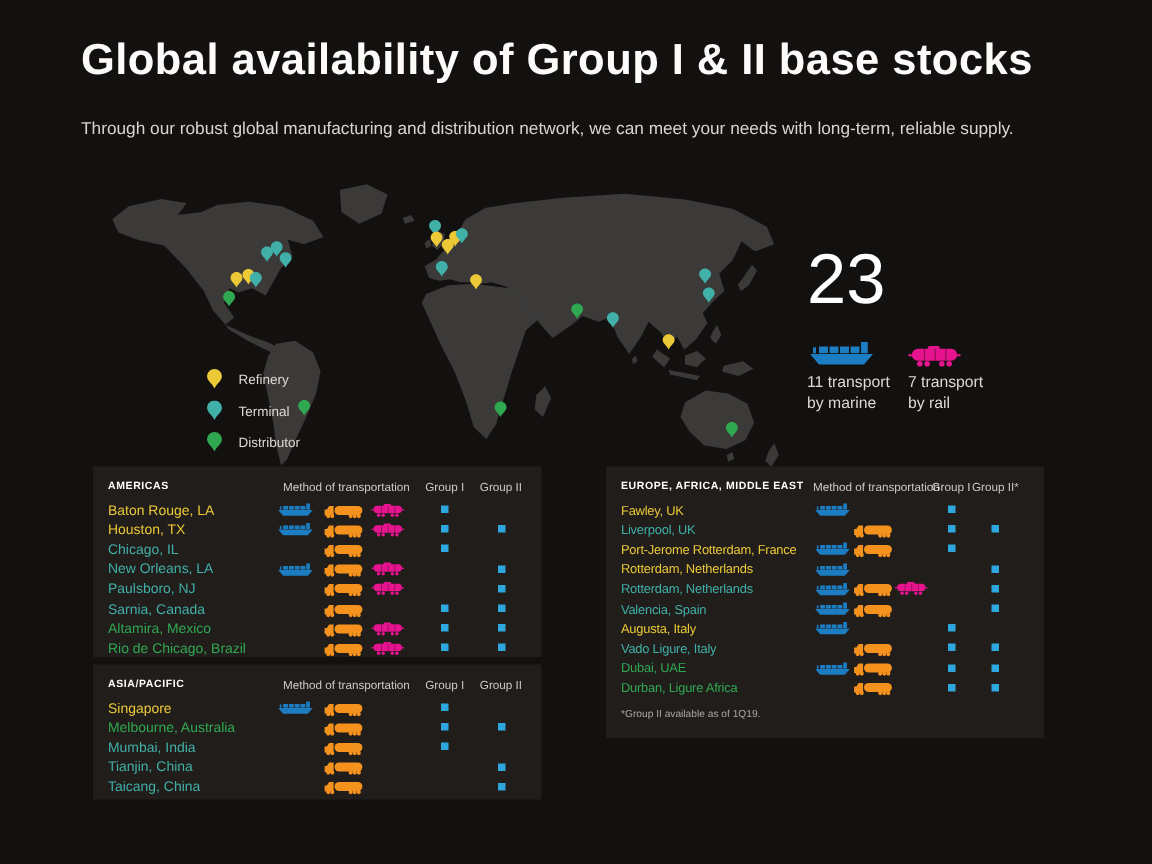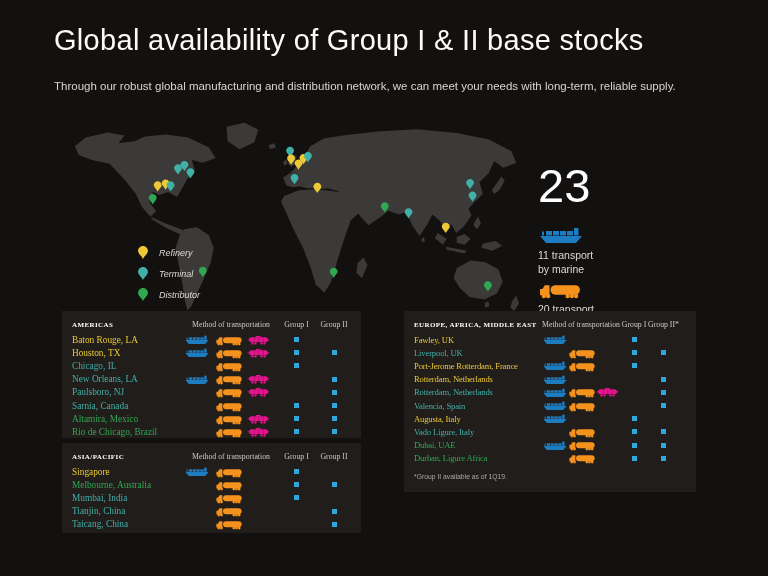--- a/index.html
+++ b/index.html
@@ -1,45 +1,45 @@
 <!DOCTYPE html>
 <html><head>
 <meta charset="utf-8">
 <style>
   html,body{margin:0;padding:0;background:#131110;}
   .page{position:relative;width:768px;height:576px;background:#131110;overflow:hidden;
         font-family:"Liberation Sans",sans-serif;color:#eee;}
   
-  .title{position:absolute;left:54px;top:24px;font-size:29px;font-weight:400;
+  .title{position:absolute;left:54px;top:24px;font-size:29px;font-weight:700;
          color:#fcfbfa;letter-spacing:.3px;}
   .subtitle{position:absolute;left:54px;top:80px;font-size:11.5px;color:#d8d5d1;font-weight:400;}
   
   .map{position:absolute;left:60px;top:116px;width:476px;height:200px;}
   .map svg.world{display:block;width:100%;height:100%;}
   .land{fill:#3b3a39;}
   .legend{position:absolute;left:78px;top:130px;display:flex;flex-direction:column;gap:8px;}
-  .legend-item{display:flex;align-items:center;gap:11px;font-style:italic;}
+  .legend-item{display:flex;align-items:center;gap:11px;}
   .legend-item span{font-size:9px;color:#dddad6;}
   
   .stats{position:absolute;left:538px;top:162px;width:190px;}
   .big{display:flex;}
   .big-num{font-size:47px;font-weight:200;color:#ffffff;line-height:1;}
   .big-label{font-size:17px;font-weight:300;color:#f2f1ef;margin-left:11px;margin-top:6px;
              line-height:1.2;white-space:pre-line;}
-  .transports{display:flex;margin-top:13px;flex-direction:column;}
+  .transports{display:flex;margin-top:13px;}
   .transport{margin-right:2px;}
   .transport .ticon{height:23px;display:flex;align-items:flex-end;}
   .transport .tlabel{margin-top:4px;font-size:10.5px;color:#dcd9d6;line-height:1.3;
                      white-space:pre-line;padding-right:10px;}
   
   .panel{position:absolute;background:#201d1b;padding:5px 10px 0;box-sizing:border-box;}
   .panel.americas{left:62px;top:311px;width:299px;height:127px;}
   .panel.asia{left:62px;top:443px;width:299px;height:90px;}
   .panel.europe{left:404px;top:311px;width:292px;height:181px;}
-  .t-row{display:grid;align-items:center;height:13.2px;font-family:Liberation Serif, serif;}
+  .t-row{display:grid;align-items:center;height:13.2px;}
   .t-head{height:17px;}
   .std .t-row{grid-template-columns:112px 31px 32px 31px 37px 38px;}
   .eur .t-row{grid-template-columns:128px 26px 28px 24px 28px 30px;}
   .region{font-size:7px;font-weight:bold;color:#ffffff;letter-spacing:.4px;text-transform:uppercase;}
   .mhead{grid-column:2/5;font-size:7.8px;color:#ccc9c6;text-align:center;white-space:nowrap;}
   .ghead{font-size:7.8px;color:#ccc9c6;text-align:center;white-space:nowrap;}
   .city{font-size:9.3px;white-space:nowrap;}
   .eur .city{font-size:8.6px;letter-spacing:-.15px;}
   .slot{display:flex;align-items:center;}
   .slot svg{display:block;}
@@ -132,35 +132,20 @@
     <rect x="22" y="6" width="6" height="4.5"></rect>
               <rect x="29" y="6" width="6" height="4.5"></rect>
     <rect x="36" y="3" width="4.5" height="7.5"></rect>
             </svg>
           </div>
     <div class="tlabel">11 transport
 by marine</div>
         </div>
         <div class="transport">
           <div class="ticon">
-            <svg width="44" height="19" viewBox="0 0 46 20" fill="#f5921e">
-    <path d="M2,16 L2,9.5 L4.5,9.5 L7,5.5 L12,5.5 L12,16 Z"></path>
-    <rect x="13" y="5.5" width="31" height="10" rx="5"></rect>
-    <circle cx="6" cy="16.8" r="2.3"></circle>
-              <circle cx="10.5" cy="16.8" r="2.3"></circle>
-    <circle cx="31" cy="16.8" r="2.3"></circle>
-              <circle cx="35.5" cy="16.8" r="2.3"></circle>
-              <circle cx="40" cy="16.8" r="2.3"></circle>
-            </svg>
-          </div>
-    <div class="tlabel">20 transport
-by truck</div>
-        </div>
-        <div class="transport">
-          <div class="ticon">
             <svg width="36" height="16" viewBox="0 0 40 18" fill="#e6148e">
     <rect x="3" y="4" width="34" height="9" rx="4.5"></rect>
               <rect x="15" y="1.8" width="9" height="3" rx="1.5"></rect>
     <rect x="12" y="4" width="1" height="9" fill="rgba(0,0,0,.35)"></rect>
               <rect x="20" y="4" width="1" height="9" fill="rgba(0,0,0,.35)"></rect>
     <rect x="28" y="4" width="1" height="9" fill="rgba(0,0,0,.35)"></rect>
     <circle cx="9" cy="15.2" r="2.1"></circle>
               <circle cx="14.5" cy="15.2" r="2.1"></circle>
     <circle cx="25.5" cy="15.2" r="2.1"></circle>
               <circle cx="31" cy="15.2" r="2.1"></circle>

